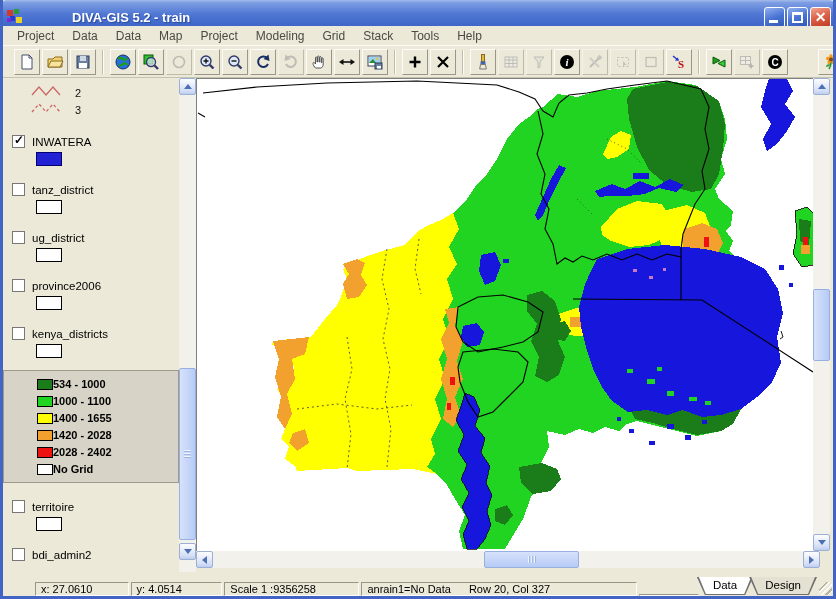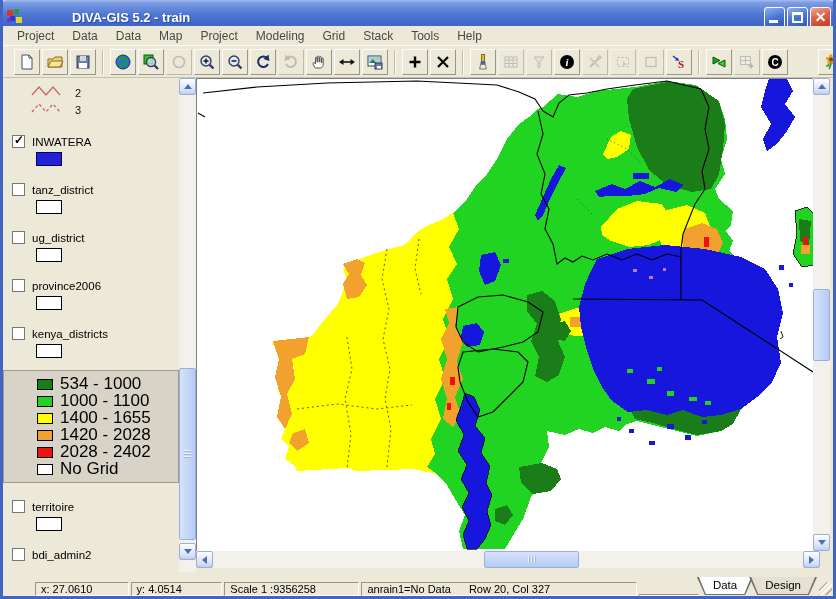--- a/index.html
+++ b/index.html
@@ -54,21 +54,21 @@
   .lrow{display:flex;align-items:flex-end;padding-left:9px;height:16px;}
   .cb{width:13px;height:13px;background:#fff;border:1px solid #777;flex:none;position:relative;}
   .cb.checked::after{content:"\2713";position:absolute;left:1px;top:-3px;font-size:12px;font-weight:bold;color:#000;}
   .lname{font-size:11.5px;color:#000;margin-left:7px;white-space:nowrap;}
   .swatch{width:26px;height:14px;border:1px solid #000;margin:4px 0 0 33px;background:#fff;}
   .swatch.fill-blue{background:#2222d4;border-color:#000070;}
   .layer.selected{background:#d7d3c7;border:1px solid #9d9a8b;width:176px;padding:3px 0 6px 0;margin-top:12px;}
   .legend{margin-top:2px;}
   .legrow{display:flex;align-items:center;height:14px;margin:3px 0 0 33px;}
   .legrow .sw{width:16px;height:11px;border:1px solid #000;flex:none;}
-  .legrow .ltxt{font-size:17px;margin-left:7px;white-space:nowrap;}
+  .legrow .ltxt{font-size:11px;white-space:nowrap;font-weight:bold;}
   
   .sb{position:absolute;background:#f3f1ec;}
   .sb-btn{position:absolute;width:17px;height:17px;border:1px solid #9db0d4;border-radius:2px;
     background:linear-gradient(180deg,#fdfdfe,#d3def6 80%,#bccdf0);display:flex;align-items:center;justify-content:center;}
   .tri{width:0;height:0;border:4px solid transparent;}
   .tri.up{border-bottom:5px solid #4d6fb4;margin-top:-4px;}
   .tri.down{border-top:5px solid #4d6fb4;margin-bottom:-4px;}
   .tri.left{border-right:5px solid #4d6fb4;margin-left:-4px;}
   .tri.right{border-left:5px solid #4d6fb4;margin-right:-4px;}
   .sb-thumb{position:absolute;border:1px solid #98b0e0;border-radius:2px;

